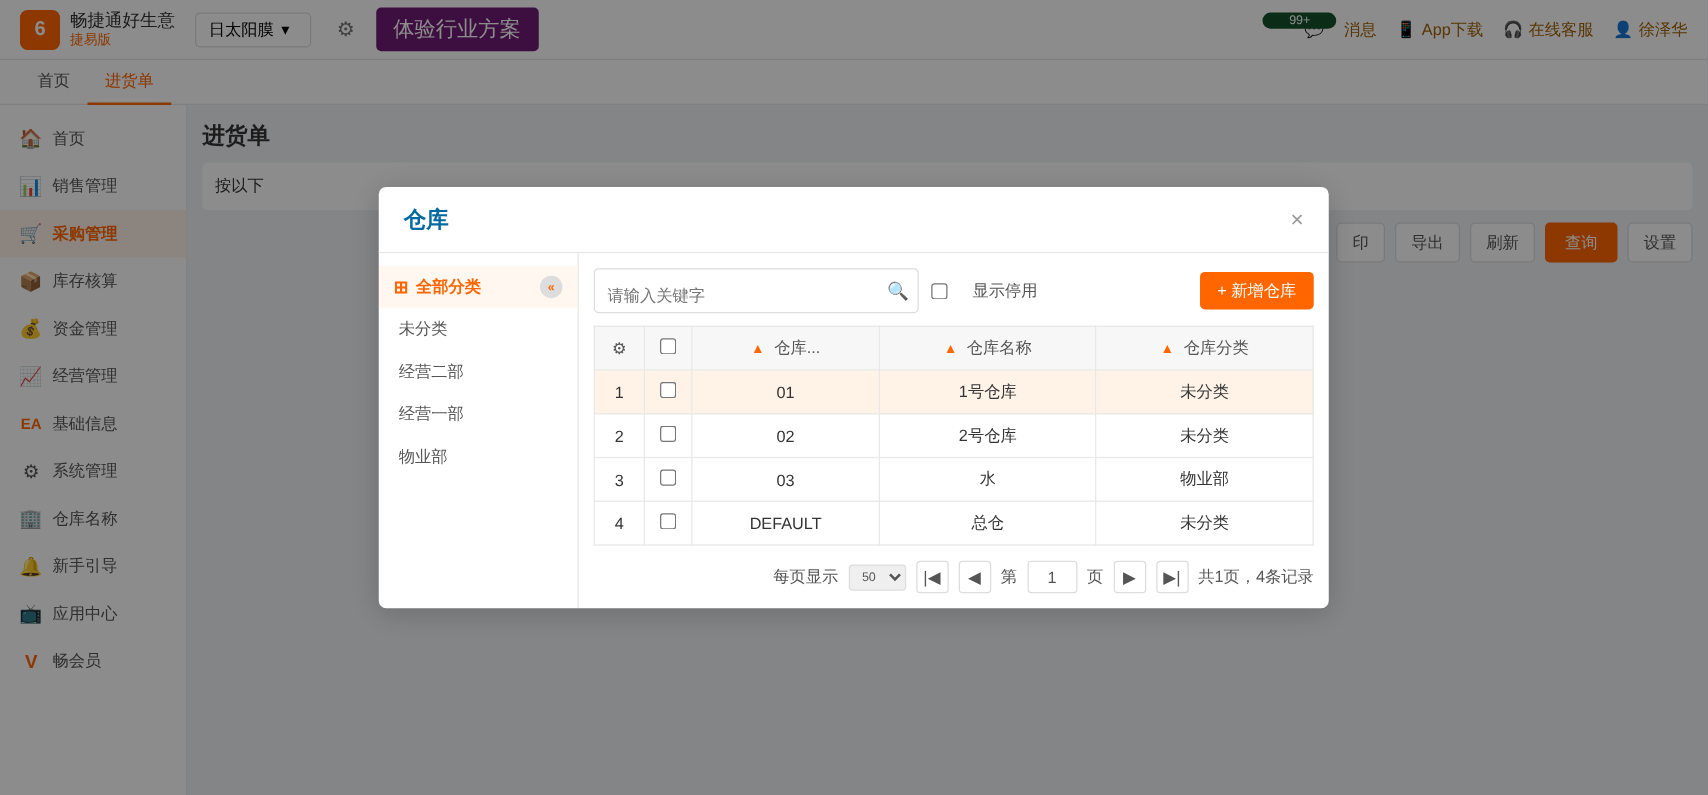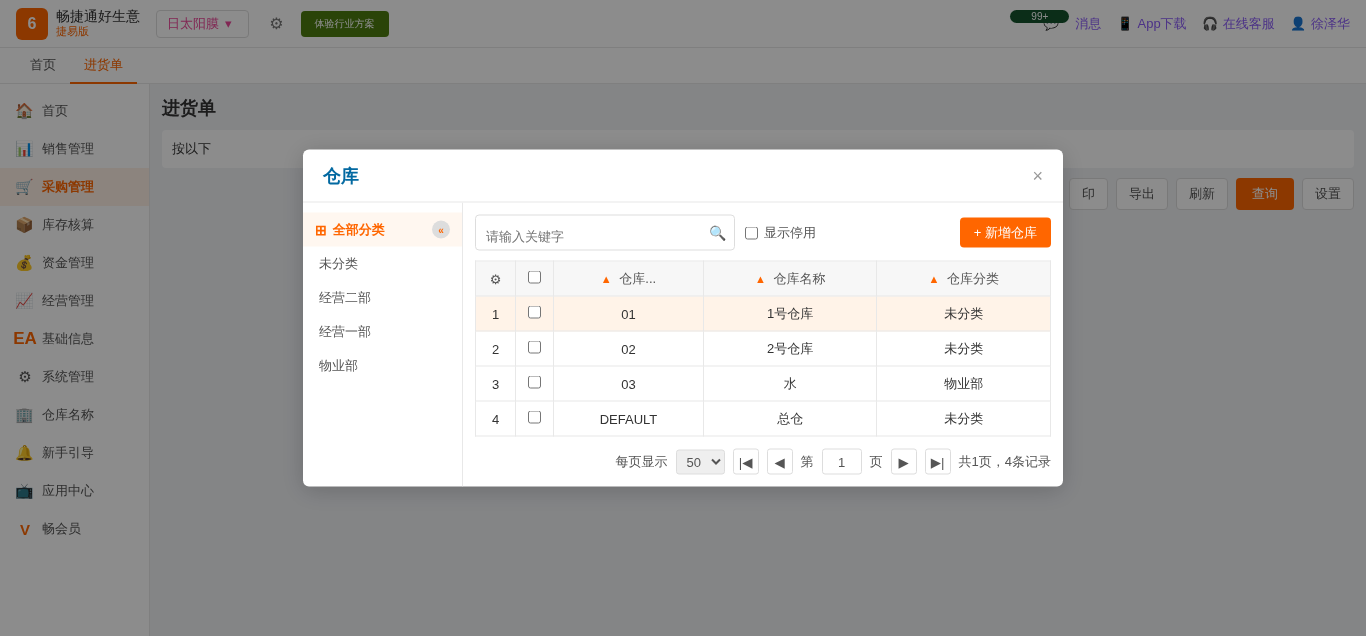--- a/index.html
+++ b/index.html
@@ -26,38 +26,38 @@
       background: #f60;
       border-radius: 6px;
       display: flex; align-items: center; justify-content: center;
       color: #fff; font-weight: bold; font-size: 16px;
       margin-right: 8px;
     }
     .logo-text { font-size: 14px; color: #333; line-height: 1.2; }
     .logo-sub { font-size: 11px; color: #f60; }
     .store-selector {
       display: flex; align-items: center; border: 1px solid #ddd; border-radius: 4px;
-      padding: 4px 10px; margin-right: 12px; cursor: pointer; color: #ec4899; font-size: 13px;
+      padding: 4px 10px; margin-right: 12px; cursor: pointer; color: #000000; font-size: 13px;
     }
     .store-selector span { margin-right: 6px; }
     .settings-icon-btn {
       width: 32px; height: 32px; display: flex; align-items: center; justify-content: center;
       color: #777; cursor: pointer; font-size: 16px; margin-right: 8px;
     }
     .trial-btn {
-      background: #4d7c0f; color: #fff; border: none; border-radius: 4px;
-      padding: 6px 14px; cursor: pointer; font-size: 10px; margin-right: auto;
+      background: #701a75; color: #fff; border: none; border-radius: 4px;
+      padding: 6px 14px; cursor: pointer; font-size: 17px; margin-right: auto;
     }
     .header-right { display: flex; align-items: center; gap: 16px; }
     .notif-area { position: relative; cursor: pointer; }
     .notif-badge {
       position: absolute; top: -6px; right: -10px;
       background: #14532d; color: #fff; font-size: 10px; border-radius: 8px; padding: 1px 21px;
     }
-    .header-right-item { display: flex; align-items: center; gap: 4px; cursor: pointer; color: #8b5cf6; font-size: 13px; }
+    .header-right-item { display: flex; align-items: center; gap: 4px; cursor: pointer; color: #a16207; font-size: 13px; }
 
     
     .sub-nav {
       height: 36px;
       background: #fff;
       display: flex;
       align-items: center;
       padding: 0 16px;
       border-bottom: 1px solid #e8e8e8;
     }
@@ -129,21 +129,21 @@
     .warehouse-toolbar { display: flex; align-items: center; gap: 10px; margin-bottom: 10px; }
     .search-input-wrap { position: relative; flex: 1; max-width: 260px; }
     .search-input-wrap input {
       width: 100%; border: 1px solid #ddd; border-radius: 4px;
       padding: 13px 30px 6px 10px; font-size: 13px; outline: none; color: #555;
     }
     .search-input-wrap .search-icon-btn {
       position: absolute; right: 8px; top: 50%; transform: translateY(-50%);
       color: #aaa; cursor: pointer; font-size: 14px;
     }
-    .show-disabled { display: flex; align-items: center; gap: 6px; font-size: 13px; color: #555; justify-content: space-between; }
+    .show-disabled { display: flex; align-items: center; gap: 20px; font-size: 13px; color: #555; justify-content: space-between; }
     .show-disabled input { cursor: pointer; }
     .add-warehouse-btn {
       margin-left: auto; background: #f60; color: #fff; border: none; border-radius: 4px;
       padding: 6px 14px; cursor: pointer; font-size: 13px; white-space: nowrap;
     }
 
     
     .wh-table { width: 100%; border-collapse: collapse; font-size: 13px; }
     .wh-table thead tr { background: #f7f7f7; }
     .wh-table th, .wh-table td {
@@ -163,21 +163,21 @@
     .page-btn {
       width: 26px; height: 26px; display: flex; align-items: center; justify-content: center;
       border: 1px solid #ddd; border-radius: 3px; cursor: pointer; background: #fff; color: #555;
     }
     .page-btn:disabled { color: #ccc; cursor: default; }
     .page-input {
       width: 40px; height: 26px; border: 1px solid #ddd; border-radius: 3px;
       text-align: center; font-size: 13px; color: #555; outline: none;
     }
     .per-page-select {
-      border: 1px solid #ddd; border-radius: 3px; padding: 3px 6px; font-size: 13px; color: #555;
+      border: 1px solid #ddd; border-radius: 3px; padding: 3px 6px; font-size: 10px; color: #555;
     }
 
     
     .modal-footer {
       display: flex; justify-content: flex-end; gap: 10px;
       padding: 12px 20px; border-top: 1px solid #e8e8e8;
     }
     .btn-cancel {
       background: #fff; color: #555; border: 1px solid #ddd;
       border-radius: 4px; padding: 7px 20px; cursor: pointer; font-size: 13px;
@@ -258,21 +258,21 @@
     </div>
     <div class="sidebar-item">
       <span class="sidebar-icon">💰</span>
       <span>资金管理</span>
     </div>
     <div class="sidebar-item">
       <span class="sidebar-icon">📈</span>
       <span>经营管理</span>
     </div>
     <div class="sidebar-item">
-      <span class="sidebar-icon" style="font-size:17px;font-weight:bold;color:#f60;">EA</span>
+      <span class="sidebar-icon" style="font-size:12px;font-weight:bold;color:#f60;">EA</span>
       <span>基础信息</span>
     </div>
     <div class="sidebar-item">
       <span class="sidebar-icon">⚙</span>
       <span>系统管理</span>
     </div>
     <div class="sidebar-item">
       <span class="sidebar-icon">🏢</span>
       <span>仓库名称</span>
     </div>

